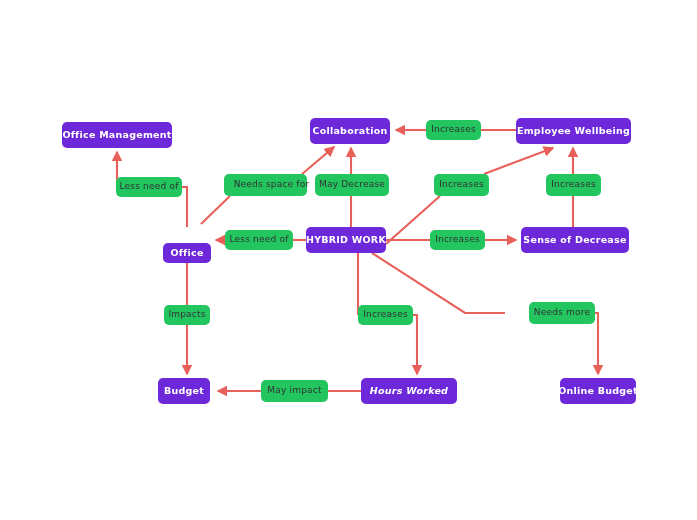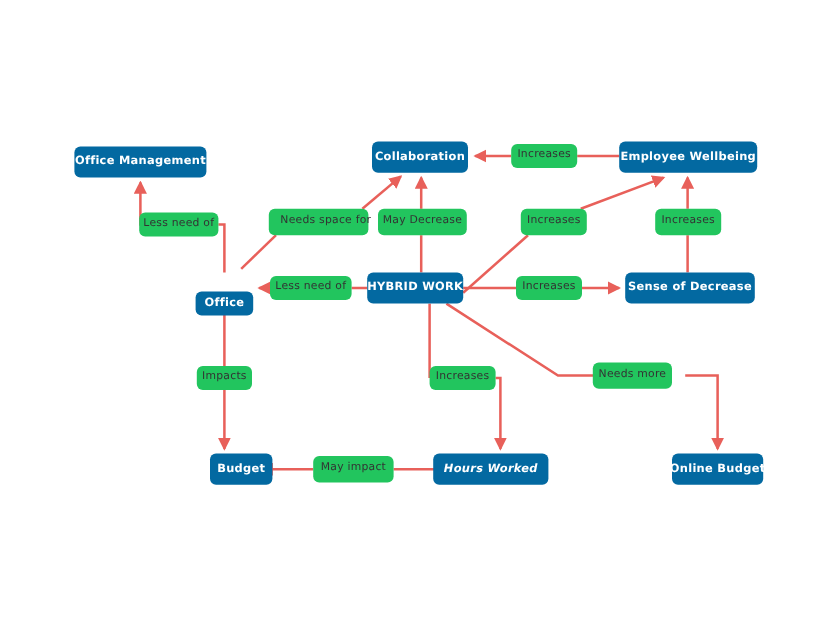--- a/index.html
+++ b/index.html
@@ -20,21 +20,21 @@
   #edges {
     position: absolute;
     left: 0;
     top: 0;
     width: 697px;
     height: 520px;
   }
   .node {
     position: absolute;
     box-sizing: border-box;
-    background: #0369a1;
+    background: #6d28d9;
     color: #ffffff;
     border-radius: 5px;
     font-size: 9.5px;
     font-weight: bold;
     letter-spacing: 0.25px;
     display: flex;
     align-items: center;
     justify-content: center;
     text-align: center;
     line-height: 1.1;
@@ -114,21 +114,21 @@
   <div class="node" style="left:310px; top:118px; width:80px; height:26px;">Collaboration</div>
 
   <div class="node" style="left:516px; top:118px; width:115px; height:26px;">Employee Wellbeing</div>
 
   <div class="node" style="left:163px; top:243px; width:48px; height:20px;">Office</div>
 
   <div class="node" style="left:306px; top:227px; width:80px; height:26px;">HYBRID WORK</div>
 
   <div class="node" style="left:521px; top:227px; width:108px; height:26px;">Sense of Decrease</div>
 
-  <div class="node" style="left:175px; top:378px; width:52px; height:26px;">Budget</div>
+  <div class="node" style="left:158px; top:378px; width:52px; height:26px;">Budget</div>
 
   <div class="node" style="left:361px; top:378px; width:96px; height:26px;font-style:italic;">Hours Worked</div>
 
   <div class="node" style="left:560px; top:378px; width:76px; height:26px;">Online Budget</div>
 
   <div class="edge-label" style="left:116px; top:177px; width:66px; height:20px;">Less need of</div>
 
   <div class="edge-label" style="left:224px; top:174px; width:83px; height:22px;padding-left:12px;">Needs space for</div>
 
   <div class="edge-label" style="left:225px; top:230px; width:68px; height:20px;">Less need of</div>
@@ -142,15 +142,15 @@
   <div class="edge-label" style="left:430px; top:230px; width:55px; height:20px;">Increases</div>
 
   <div class="edge-label" style="left:546px; top:174px; width:55px; height:22px;">Increases</div>
 
   <div class="edge-label" style="left:164px; top:305px; width:46px; height:20px;">Impacts</div>
 
   <div class="edge-label" style="left:358px; top:305px; width:55px; height:20px;">Increases</div>
 
   <div class="edge-label" style="left:261px; top:380px; width:67px; height:22px;">May impact</div>
 
-  <div class="edge-label" style="left:494px; top:302px; width:66px; height:22px;">Needs more</div>
+  <div class="edge-label" style="left:529px; top:302px; width:66px; height:22px;">Needs more</div>
 
 </div>
 
 </body></html>

